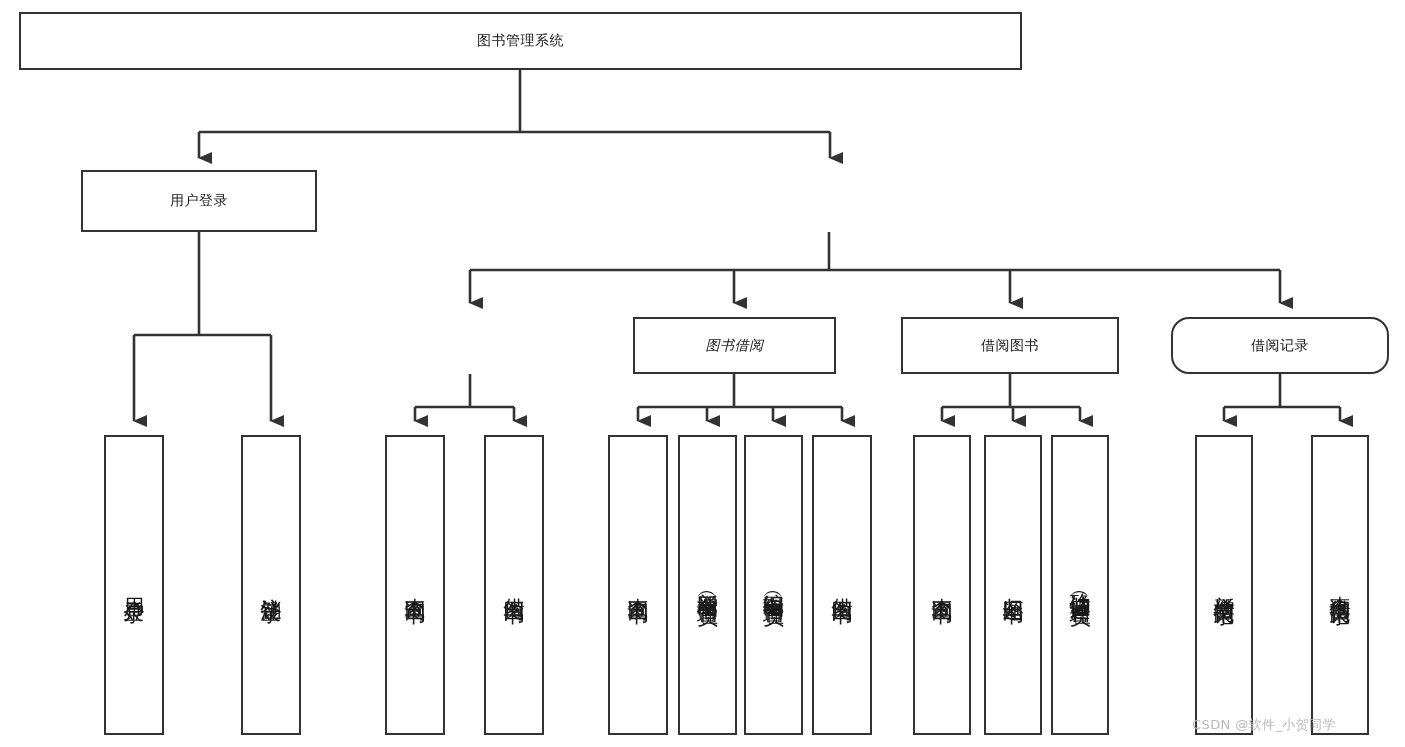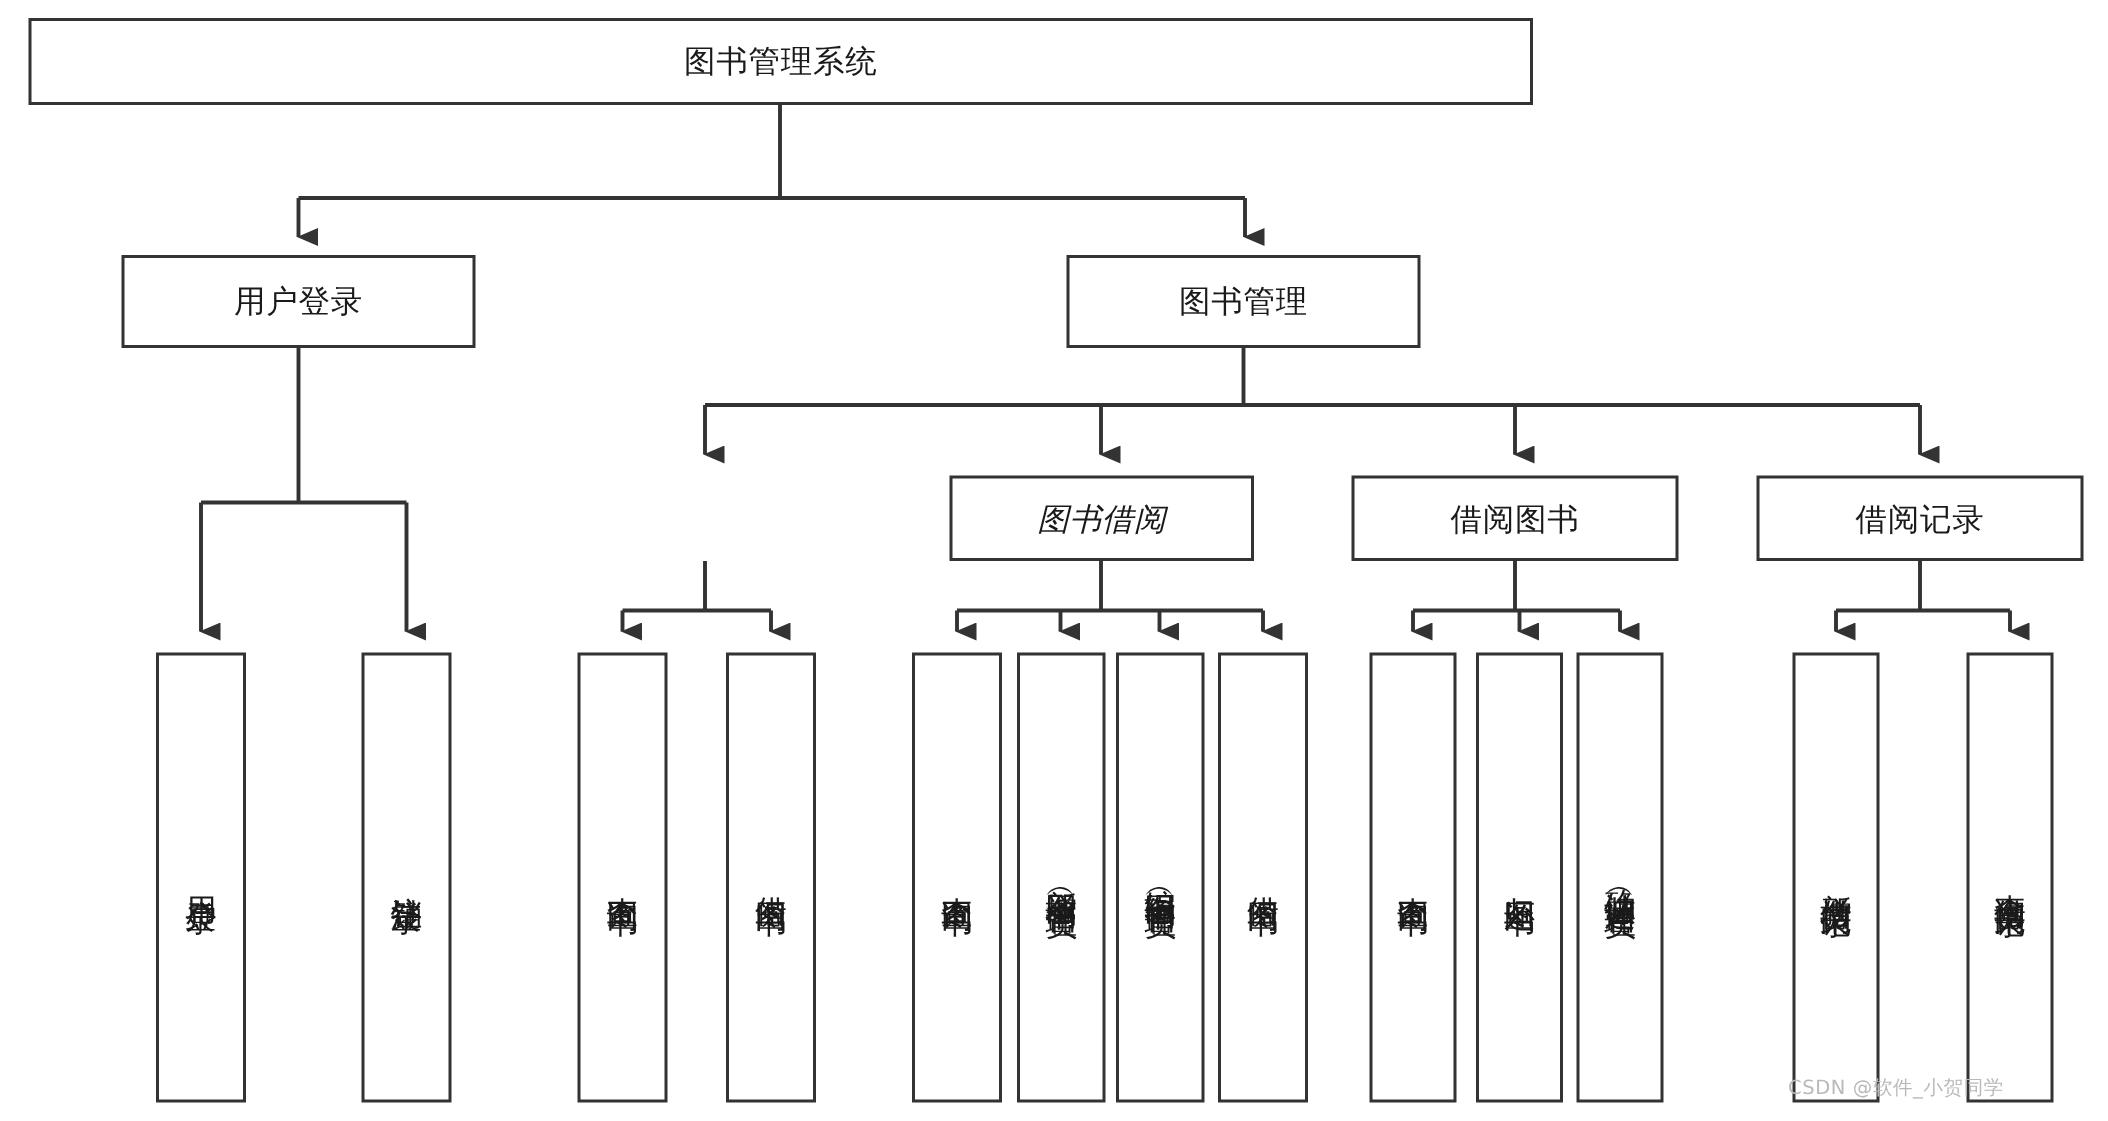--- a/index.html
+++ b/index.html
@@ -30,21 +30,21 @@
     position: absolute;
     box-sizing: border-box;
     background: #ffffff;
     border: 2px solid #333333;
     display: flex;
     align-items: center;
     justify-content: center;
     color: #1a1a1a;
   }
   .node.h {
-    font-size: 21px;
+    font-size: 14px;
     letter-spacing: 0.5px;
   }
   .node.v {
     font-size: 21px;
     writing-mode: vertical-rl;
     text-orientation: upright;
     letter-spacing: 2px;
     line-height: 1.05;
     padding: 6px 0;
     align-items: center;
@@ -121,31 +121,28 @@
     </g>
   </svg>
 
   <div class="node h" style="left:19px; top:12px; width:1003px; height:58px;">
     <span>图书管理系统</span>
   </div>
 
   <div class="node h" style="left:81px; top:170px; width:236px; height:62px;">
     <span>用户登录</span>
   </div>
-  <div class="node h" style="left:711px; top:170px; width:236px; height:62px;">
-    <span>图书管理</span>
-  </div>
 
   <div class="node h" style="left:633px; top:317px; width:203px; height:57px;font-style:italic;">
     <span>图书借阅</span>
   </div>
   <div class="node h" style="left:901px; top:317px; width:218px; height:57px;">
     <span>借阅图书</span>
   </div>
-  <div class="node h" style="left:1171px; top:317px; width:218px; height:57px;">
+  <div class="node h" style="left:1171px; top:317px; width:218px; height:57px;border-radius:18px;">
     <span>借阅记录</span>
   </div>
 
   <div class="node v" style="left:104px; top:435px; width:60px; height:300px;">
     <span class="vtext">用户登录</span>
   </div>
   <div class="node v" style="left:241px; top:435px; width:60px; height:300px;">
     <span class="vtext">注销登录</span>
   </div>
 

